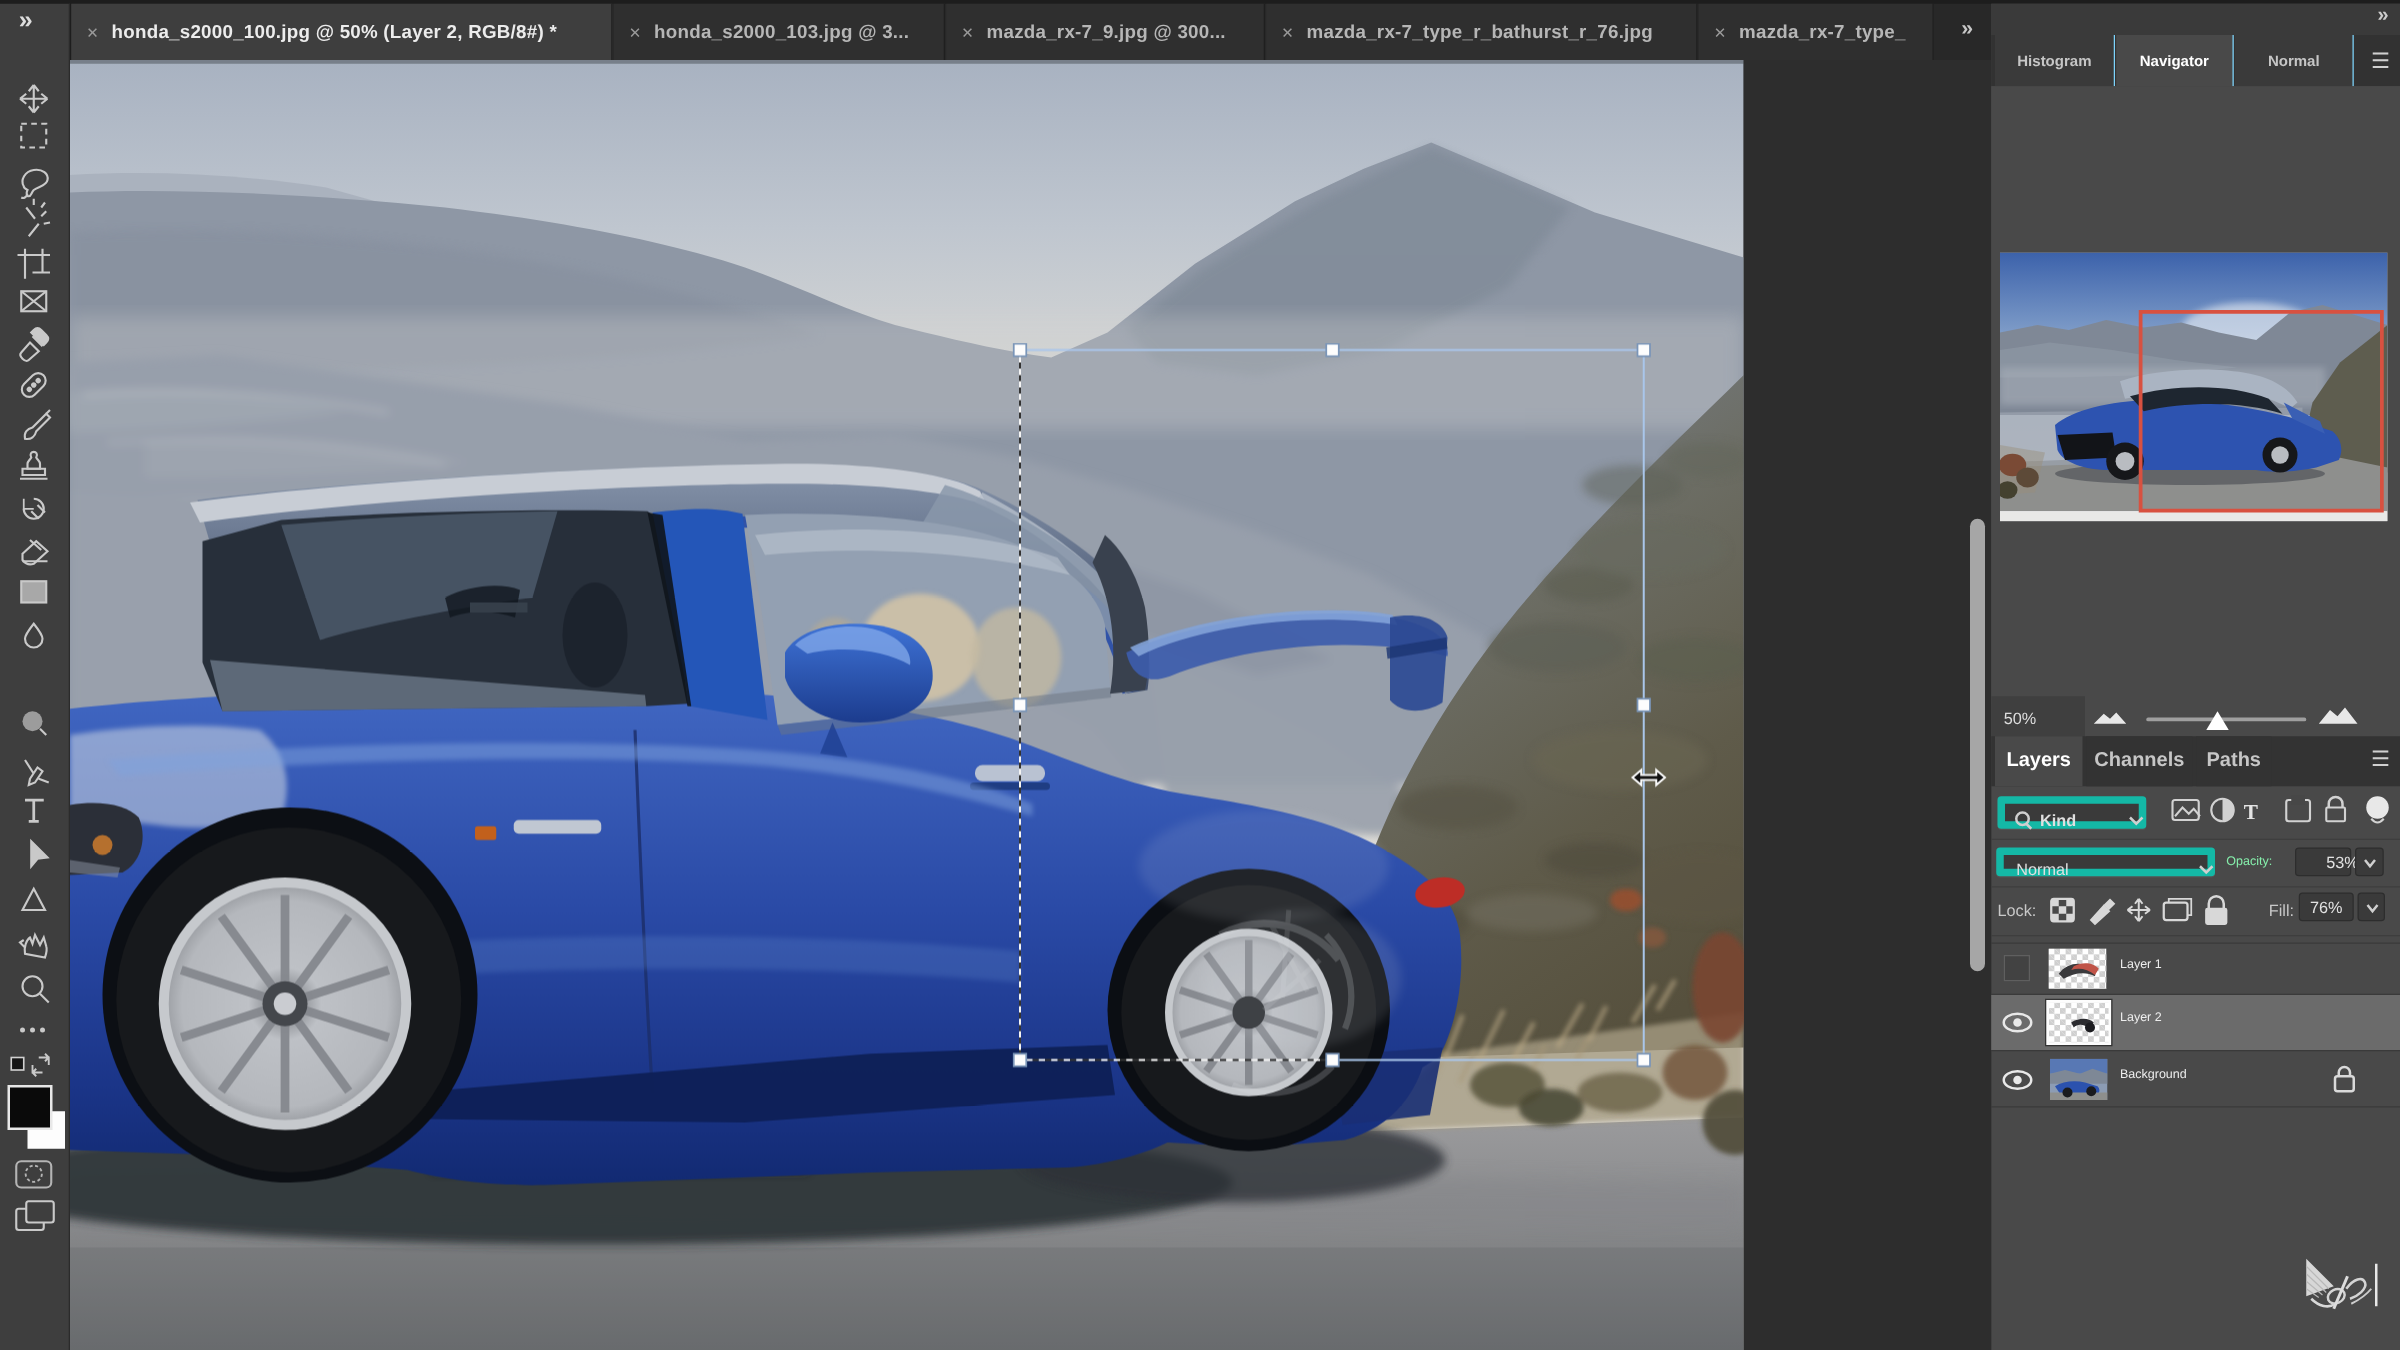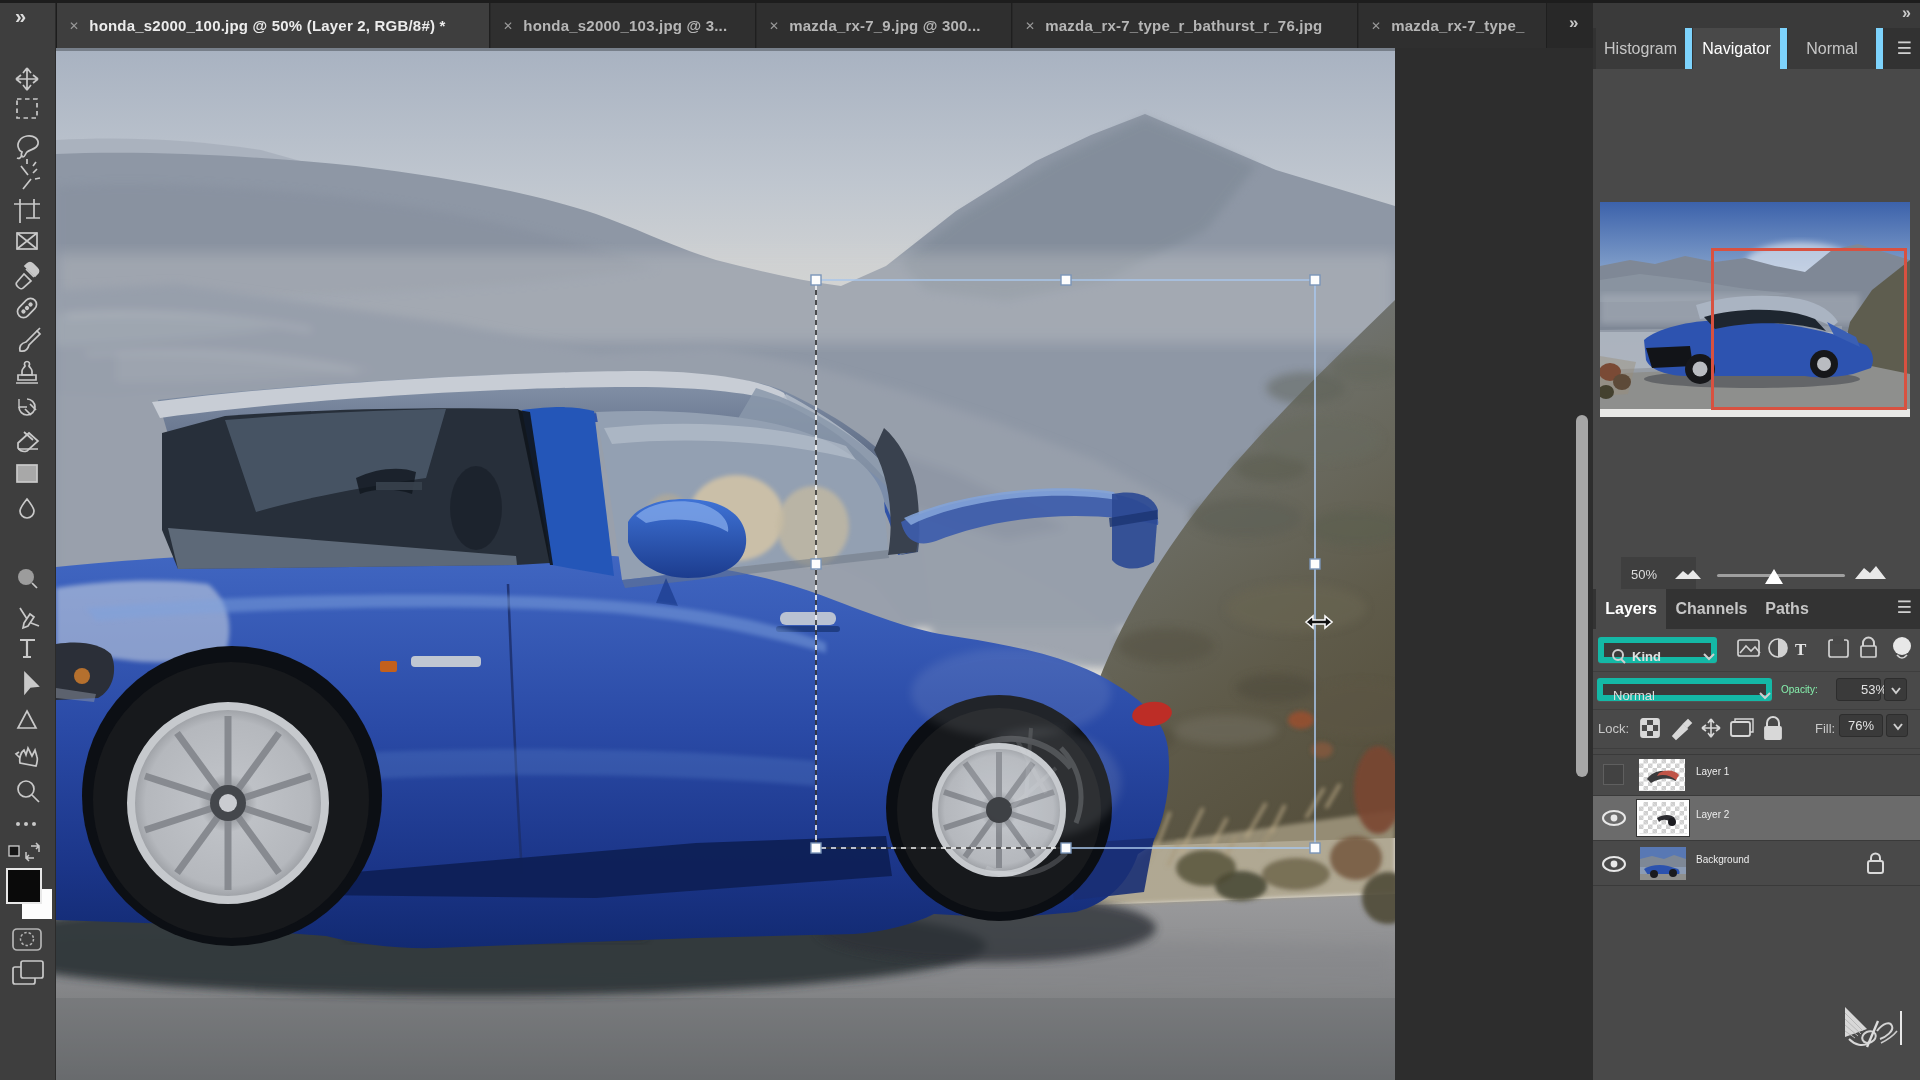--- a/index.html
+++ b/index.html
@@ -22,30 +22,30 @@
   #canvas { left:56px; top:48px; width:1339px; height:1032px; }
   
   #paste { left:1395px; top:48px; width:198px; height:1032px; background:#2d2d2d; }
   #vscroll { position:absolute; left:181px; top:367px; width:12px; height:362px; background:#a6a6a6; border-radius:6px; }
   
   #panel { left:1593px; top:3px; width:327px; height:1077px; background:#494949; }
   #phead { position:absolute; left:0; top:0; width:327px; height:25px; background:#3a3a3a; }
   #phead .chev { position:absolute; right:9px; top:1px; color:#cccccc; font-size:16px; font-weight:bold; }
   #ptabs { position:absolute; left:0; top:25px; width:327px; height:41px; background:#323232; }
   .ptab { position:absolute; top:0; height:41px; display:flex; align-items:center; justify-content:center;
-          color:#c6c6c6; font-size:16px; font-weight:normal; background:#3a3a3a; border-right:7px solid #7dd3fc;}
+          color:#c6c6c6; font-size:12px; font-weight:bold; background:#3a3a3a; border-right:1px solid #7dd3fc;}
   .ptab.active { background:#494949; color:#ffffff; }
   .burger { position:absolute; right:8px; color:#d0d0d0; font-size:17px; }
   #navbody { position:absolute; left:0; top:66px; width:327px; height:494px; background:#494949; }
   #navthumb { position:absolute; left:7px; top:133px; width:310px; height:215px; background:#888; }
   #navthumb svg { position:absolute; left:0; top:0; }
   #navred { position:absolute; left:111px; top:46px; width:196px; height:162px; border:3px solid #d85140; }
   
   #zoomrow { position:absolute; left:0; top:488px; width:327px; height:36px; background:#494949; }
-  #zpct { position:absolute; left:0; top:0; width:75px; height:36px; background:#3f3f3f; color:#dddddd; font-size:13px; line-height:36px; padding-left:10px;margin-left:28px; }
+  #zpct { position:absolute; left:0; top:0; width:75px; height:36px; background:#3f3f3f; color:#dddddd; font-size:13px; line-height:36px; padding-left:10px; }
   
   #ltabs { position:absolute; left:0; top:586px; width:327px; height:40px; background:#333333; }
   .ltab { position:absolute; top:0; height:40px; display:flex; align-items:center; justify-content:center;
           color:#c6c6c6; font-size:16px; font-weight:bold; background:#333333; }
   .ltab.active { background:#494949; color:#ffffff; }
   .combo { position:absolute; background:#3a3a3a; border:6px solid #14b8a6; border-radius:3px; box-shadow:0 1px 0 rgba(255,255,255,0.06); }
   .ctext { color:#86efac; font-size:10px; }
   .vbox { position:absolute; background:#3a3a3a; border:1px solid #2d2d2d; border-radius:3px; color:#e2e2e2; font-size:13px; text-align:center; }
   .lrow { position:absolute; left:0; width:327px; color:#ededed; font-size:10px; }
   .lrow.sel { background:#6b6b6b; }

